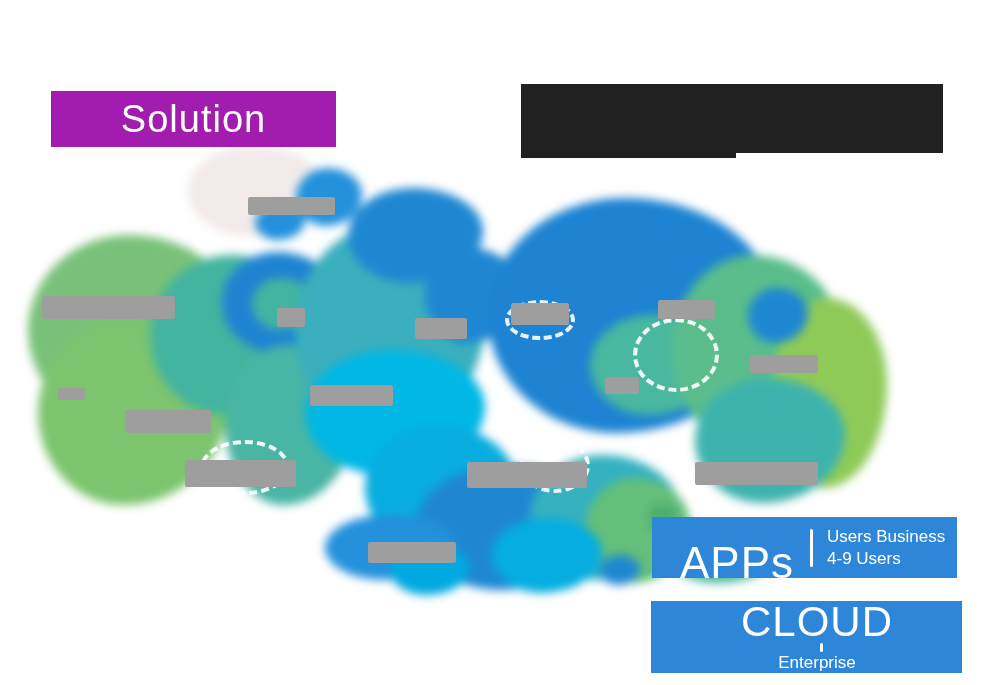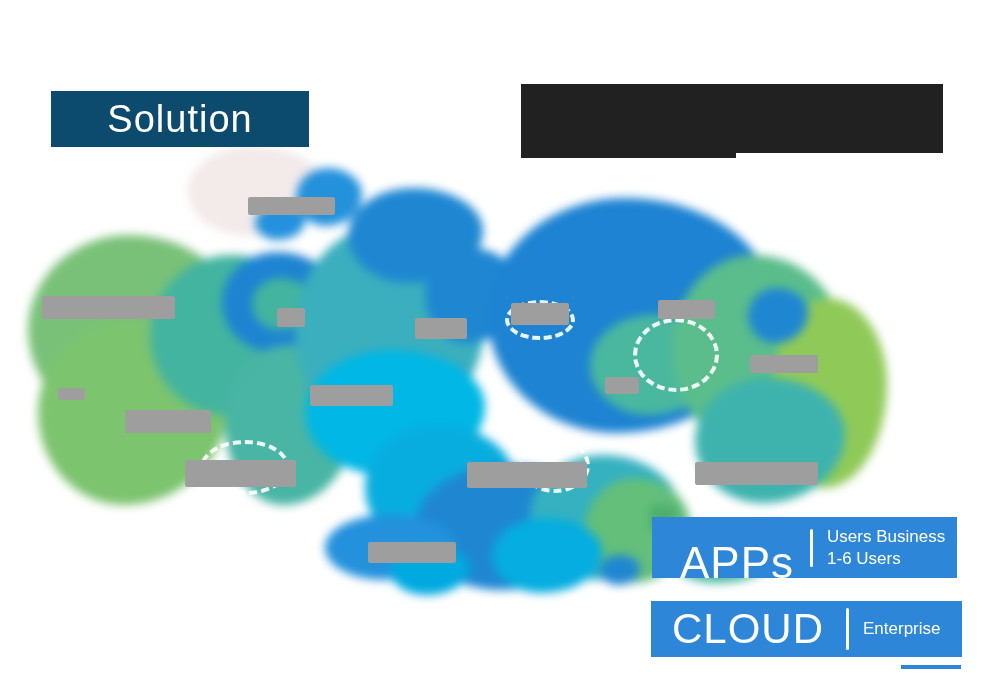--- a/index.html
+++ b/index.html
@@ -14,40 +14,40 @@
   .ring-layer{position:absolute;inset:0;}
   .dashed-ring{
     position:absolute;border:4px dashed rgba(255,255,255,0.9);
     border-radius:50%;box-sizing:border-box;
   }
   
   #labels-layer{position:absolute;inset:0;}
   .gray-label{position:absolute;background:#9e9e9e;border-radius:2px;}
   
   .banner{
-    position:absolute;left:51px;top:91px;width:258px;height:56px;
-    background:#0c4a6e;display:flex;align-items:center;justify-content:center;
+    position:absolute;left:51px;top:91px;width:285px;height:56px;
+    background:#a21caf;display:flex;align-items:center;justify-content:center;
     z-index:6;
   }
   .banner span{color:#ffffff;font-size:38px;font-weight:400;letter-spacing:1px;}
   
   .black-box{position:absolute;left:521px;top:84px;width:422px;height:69px;background:#212121;z-index:6;}
   .black-box-step{position:absolute;left:521px;top:153px;width:215px;height:5px;background:#212121;z-index:6;}
   
   .legend-box{
     position:absolute;background:#2e86d8;color:#ffffff;z-index:7;
     display:flex;align-items:center;box-sizing:border-box;
   }
   .legend-box .big{font-weight:400;letter-spacing:1px;line-height:1;}
   .legend-box .divider{background:#ffffff;width:3px;border-radius:2px;margin:0 14px 0 16px;}
   .legend-box .small-col{display:flex;flex-direction:column;justify-content:center;font-size:17px;line-height:1.25;font-weight:400;}
   .apps-box{left:652px;top:517px;width:305px;height:61px;padding-left:28px;}
   .apps-box .big{font-size:44px;margin-top:30px;}
   .apps-box .divider{height:38px;}
-  .cloud-box{left:651px;top:601px;width:311px;height:56px;padding-left:21px;}
+  .cloud-box{left:651px;top:601px;width:311px;height:72px;padding-left:21px;flex-direction:column;}
   .cloud-box .big{font-size:42px;}
   .cloud-box .divider{height:42px;margin:0 14px 0 22px;}
   .cloud-underline{position:absolute;left:901px;top:665px;width:60px;height:4px;background:#2e86d8;z-index:7;}
 </style>
 </head>
 <body>
 
 <div class="stage">
 
   <div class="cloud-layer">
@@ -112,21 +112,21 @@
   </div>
 
   <div class="black-box"></div>
   <div class="black-box-step"></div>
 
   <div class="legend-box apps-box">
     <span class="big">APPs</span>
     <span class="divider"></span>
     <span class="small-col">
       <span>Users Business</span>
-      <span>1-6 Users</span>
+      <span>4-9 Users</span>
     </span>
   </div>
 
   <div class="legend-box cloud-box">
     <span class="big">CLOUD</span>
     <span class="divider"></span>
     <span class="small-col">
       <span>Enterprise</span>
     </span>
   </div>

